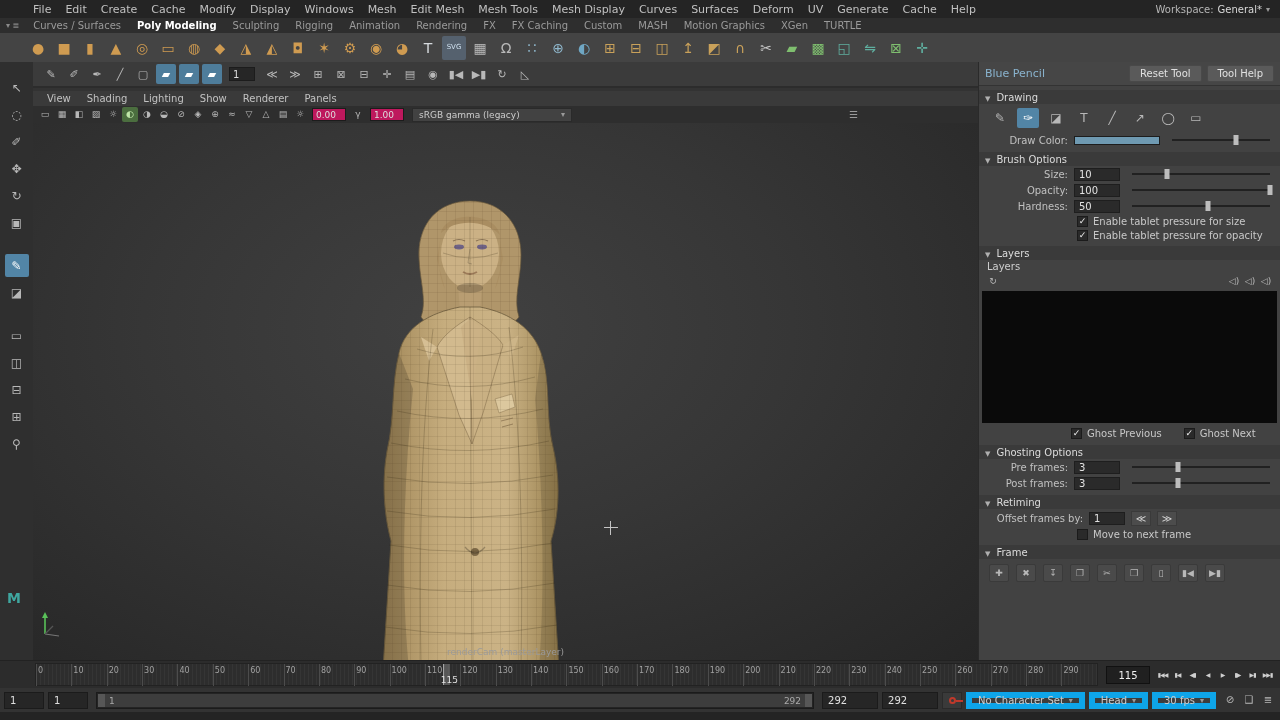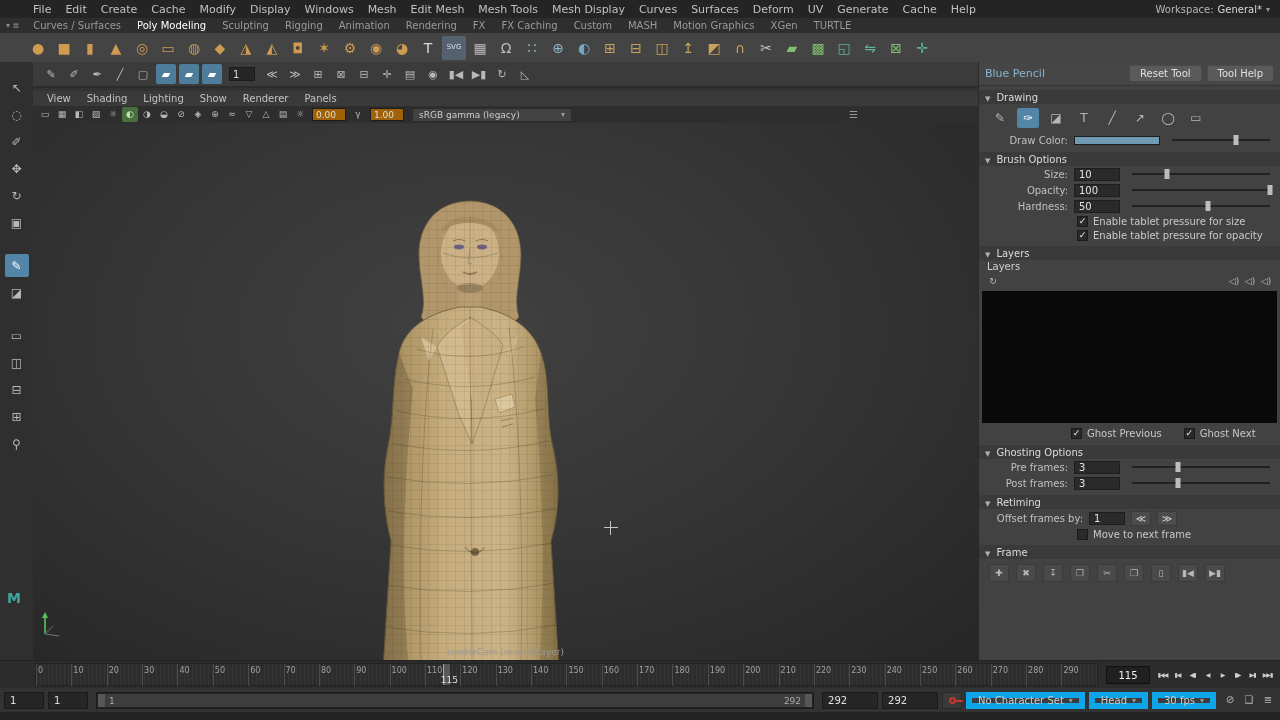--- a/index.html
+++ b/index.html
@@ -12,21 +12,21 @@
   .menu-items{display:flex}
   .menu-item{padding:0 7px;font-size:11px;color:#c0c0c0;cursor:default}
   .workspace{margin-left:auto;display:flex;align-items:center;gap:4px;padding-right:10px;font-size:10px;color:#b5b5b5}
   .ws-val{color:#d8d8d8}
   .ddarrow{font-size:8px;color:#9a9a9a}
 
   .shelftabs{height:15px;background:#2e2e2e;display:flex;align-items:center;padding-left:6px;flex:0 0 auto}
   .shelftab-extra{display:flex;gap:3px;margin-right:6px;color:#8a8a8a;font-size:8px}
   .shelf-tab-list{display:flex}
   .shelftab{padding:0 8px;font-size:10px;color:#9a9a9a}
-  .shelftab.active{color:#ffffff;font-weight:normal}
+  .shelftab.active{color:#ffffff;font-weight:bold}
 
   .shelficons{height:29px;background:#444444;display:flex;align-items:center;padding-left:26px;gap:2px;flex:0 0 auto;overflow:hidden}
   .shelficons .icn{width:24px;height:24px;font-size:14px}
   .shelficons .icn:nth-child(17){font-size:7px;letter-spacing:0;background:#55616e;border-radius:2px}
 
   .icn{display:inline-flex;align-items:center;justify-content:center;color:#b8b8b8;flex:0 0 auto;cursor:default;line-height:1}
   .icn.active{background:#5285a6;color:#fff;border-radius:2px}
 
   
   .main{flex:1 1 auto;display:flex;min-height:0}
@@ -43,21 +43,21 @@
   .mini-field{width:26px;height:14px;background:#262626;border:1px solid #1c1c1c;color:#ddd;font-size:10px;padding:0 3px;margin:0 4px;line-height:13px}
   .gapbar{height:3px;background:#333333}
 
   .vp-menu{height:15px;background:#3a3a3a;display:flex;align-items:center;padding-left:6px}
   .vp-menu-list{display:flex}
   .vp-menu-item{padding:0 8px;font-size:10px;color:#c2c2c2}
 
   .vp-iconbar{height:17px;background:#2e2e2e;display:flex;align-items:center;gap:1px;padding-left:4px}
   .vp-iconbar .icn{width:16px;height:15px;font-size:9px}
   .vp-iconbar .icn.active{background:#4b6e3f;color:#bfe6a8}
-  .vp-num{width:34px;height:13px;background:#a16207;border:1px solid #1c1c1c;color:#ddd;font-size:9px;padding:0 3px;line-height:12px;margin:0 3px}
+  .vp-num{width:34px;height:13px;background:#be185d;border:1px solid #1c1c1c;color:#ddd;font-size:9px;padding:0 3px;line-height:12px;margin:0 3px}
   .vp-dd{display:flex;align-items:center;gap:6px;height:14px;background:#424242;border:1px solid #2a2a2a;font-size:9px;color:#ccc;padding:0 6px;margin-left:4px;width:160px}
   .vp-dd .ddarrow{margin-left:auto}
   .hamburger{margin-left:auto;margin-right:120px;color:#9a9a9a;font-size:10px}
 
   .canvas{flex:1 1 auto;position:relative;overflow:hidden;
     background:radial-gradient(ellipse at 46% 38%, #414141 0%, #363636 45%, #262626 100%)}
   .cam-label{position:absolute;left:50%;bottom:3px;transform:translateX(-50%);font-size:9px;color:#9a9a9a}
   .model-svg{position:absolute;left:292px;top:66px;width:300px;height:480px}
   .crosshair{position:absolute;left:571px;top:398px;width:14px;height:14px}
   .crosshair::before{content:"";position:absolute;left:0;right:0;top:6px;height:1px;background:#c4c4c4}

